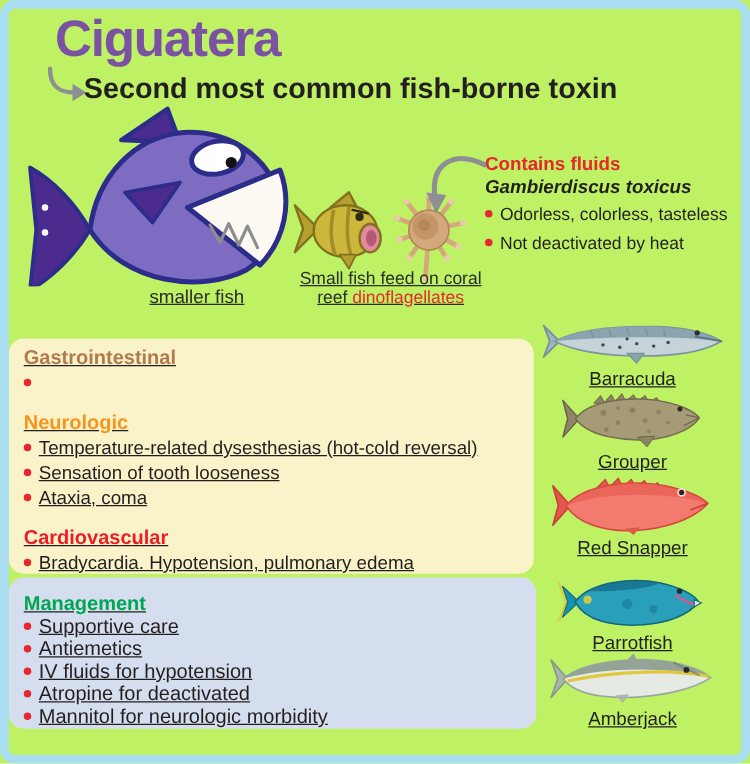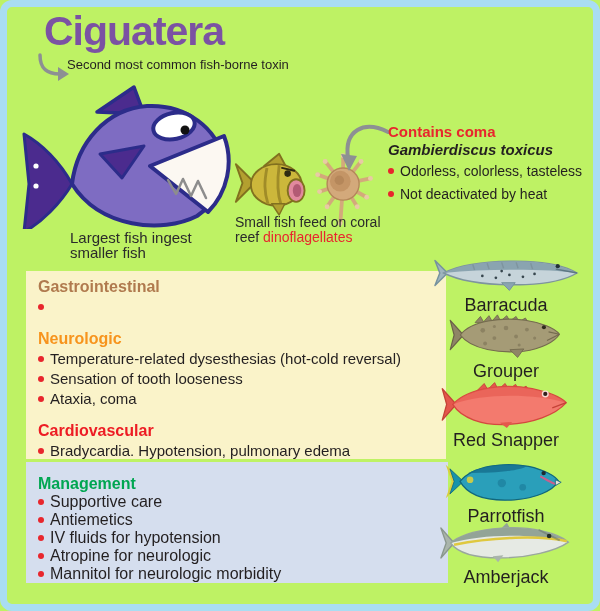--- a/index.html
+++ b/index.html
@@ -10,46 +10,46 @@
   .frame{
     position:absolute;inset:0;border:7px solid #a9ddf2;border-radius:12px;
     pointer-events:none;z-index:50;
   }
   .title{
     position:absolute;left:44px;top:10px;margin:0;
     font-size:41px;font-weight:bold;letter-spacing:-1px;line-height:1.05;
   }
   .title-arrow{position:absolute;left:36px;top:53px;}
   .subtitle{
-    position:absolute;left:67px;top:57px;font-size:13px;font-weight:normal;color:#231f20;
+    position:absolute;left:67px;top:57px;font-size:23px;font-weight:bold;color:#231f20;
   }
   .art{position:absolute;}
   .toxin-block{position:absolute;left:388px;top:123px;width:202px;}
   .toxin-label{font-size:15px;font-weight:bold;line-height:18px;}
   .toxin-organism{font-size:15px;font-weight:bold;font-style:italic;line-height:18px;color:#231f20;}
   .t-bullet{font-size:14px;line-height:21px;margin-top:2px;color:#231f20;}
   .dot{
     display:inline-block;width:6px;height:6px;border-radius:50%;
     background:#e8262d;margin-right:6px;vertical-align:2px;
   }
-  .caption{position:absolute;text-align:left;color:#2b2b2b;}
+  .caption{position:absolute;text-align:center;color:#2b2b2b;text-decoration:underline;}
   .cap-large{left:70px;top:230px;width:175px;font-size:15px;line-height:15px;}
   .cap-small{left:235px;top:215px;width:155px;font-size:14px;line-height:14.5px;}
-  .box{position:absolute;left:26px;border-radius:0;box-sizing:border-box;}
+  .box{position:absolute;left:7px;border-radius:12px;box-sizing:border-box;text-decoration:underline;}
   .yellow-box{top:271px;width:420px;height:188px;background:#faf3c9;padding:6px 12px 4px 12px;}
   .blue-box{top:462px;width:422px;height:121px;background:#d5deee;padding:12px 12px 4px 12px;}
   .sec-title{font-size:16px;font-weight:bold;line-height:20px;}
   .bullet{font-size:15px;line-height:20px;color:#231f20;}
   .sec{margin-bottom:12px;}
   .sec:last-child{margin-bottom:0;}
   .blue-box .bullet{line-height:18px;font-size:16px;}
   .blue-box .sec-title{line-height:19px;}
   .fish-entry{position:absolute;left:425px;width:162px;text-align:center;}
   .fish-entry svg{display:block;margin:0 auto;}
-  .fish-label{font-size:18px;color:#231f20;margin-top:2px;}
+  .fish-label{font-size:15px;color:#231f20;margin-top:2px;text-decoration:underline;}
 </style>
 </head>
 <body>
 
 <div class="canvas">
   <div class="frame"></div>
 
   <h1 class="title" style="color: rgb(123, 82, 163);">Ciguatera</h1>
 
   <svg class="title-arrow" width="34" height="28" viewBox="0 0 34 28">
@@ -119,28 +119,27 @@
       <circle cx="29" cy="40" r="5" fill="#b5875a"></circle>
     </svg>
   </div>
 
   <svg class="art" style="left:336px;top:120px;" width="56" height="54" viewBox="0 0 56 54">
     <path d="M52,12 C28,0 8,10 12,38" stroke="#8d9093" stroke-width="4" fill="none" stroke-linecap="round"></path>
     <polygon points="5,34 13,51 21,36" fill="#8d9093"></polygon>
   </svg>
 
   <div class="toxin-block">
-    <div class="toxin-label" style="color: rgb(232, 38, 45);">Contains coma</div>
+    <div class="toxin-label" style="color: rgb(232, 38, 45);">Contains fluids</div>
     <div class="toxin-organism">Gambierdiscus toxicus</div>
     <div class="t-bullet"><span class="dot"></span><span>Odorless, colorless, tasteless</span></div>
     <div class="t-bullet"><span class="dot"></span><span>Not deactivated by heat</span></div>
   </div>
 
   <div class="caption cap-large">
-    <div>Largest fish ingest</div>
     <div>smaller fish</div>
   </div>
   <div class="caption cap-small">
     <div>Small fish feed on coral</div>
     <div><span>reef </span><span style="color: rgb(232, 38, 45);">dinoflagellates</span></div>
   </div>
 
   <div class="box yellow-box">
     <div class="sec">
       <div class="sec-title" style="color: rgb(176, 122, 78);">Gastrointestinal</div>
@@ -157,21 +156,21 @@
       <div class="bullet"><span class="dot"></span><span>Bradycardia. Hypotension, pulmonary edema</span></div>
     </div>
   </div>
 
   <div class="box blue-box">
     <div class="sec">
       <div class="sec-title" style="color: rgb(0, 166, 81);">Management</div>
       <div class="bullet"><span class="dot"></span><span>Supportive care</span></div>
       <div class="bullet"><span class="dot"></span><span>Antiemetics</span></div>
       <div class="bullet"><span class="dot"></span><span>IV fluids for hypotension</span></div>
-      <div class="bullet"><span class="dot"></span><span>Atropine for neurologic</span></div>
+      <div class="bullet"><span class="dot"></span><span>Atropine for deactivated</span></div>
       <div class="bullet"><span class="dot"></span><span>Mannitol for neurologic morbidity</span></div>
     </div>
   </div>
 
   <div class="fish-entry" style="top:253px;">
     <svg width="145" height="40" viewBox="0 0 150 40">
       <polygon points="14,20 1,7 6,20 1,33" fill="#9fb4be" stroke="#76929e" stroke-width="1.5" stroke-linejoin="round"></polygon>
       <path d="M10,20 C30,10 60,7 95,8 C120,9 138,14 148,20 C138,26 120,31 95,32 C60,33 30,30 10,20 Z" fill="#c6d4da" stroke="#7e949e" stroke-width="1.5"></path>
       <path d="M10,20 C30,10 60,7 95,8 C120,9 138,14 148,20 C120,16 60,15 10,20 Z" fill="#8aa4b0"></path>
       <path d="M40,11 L42,17 M55,10 L57,16 M70,9 L72,15 M85,9 L87,15 M100,10 L102,16" stroke="#7e949e" stroke-width="1.5"></path>

